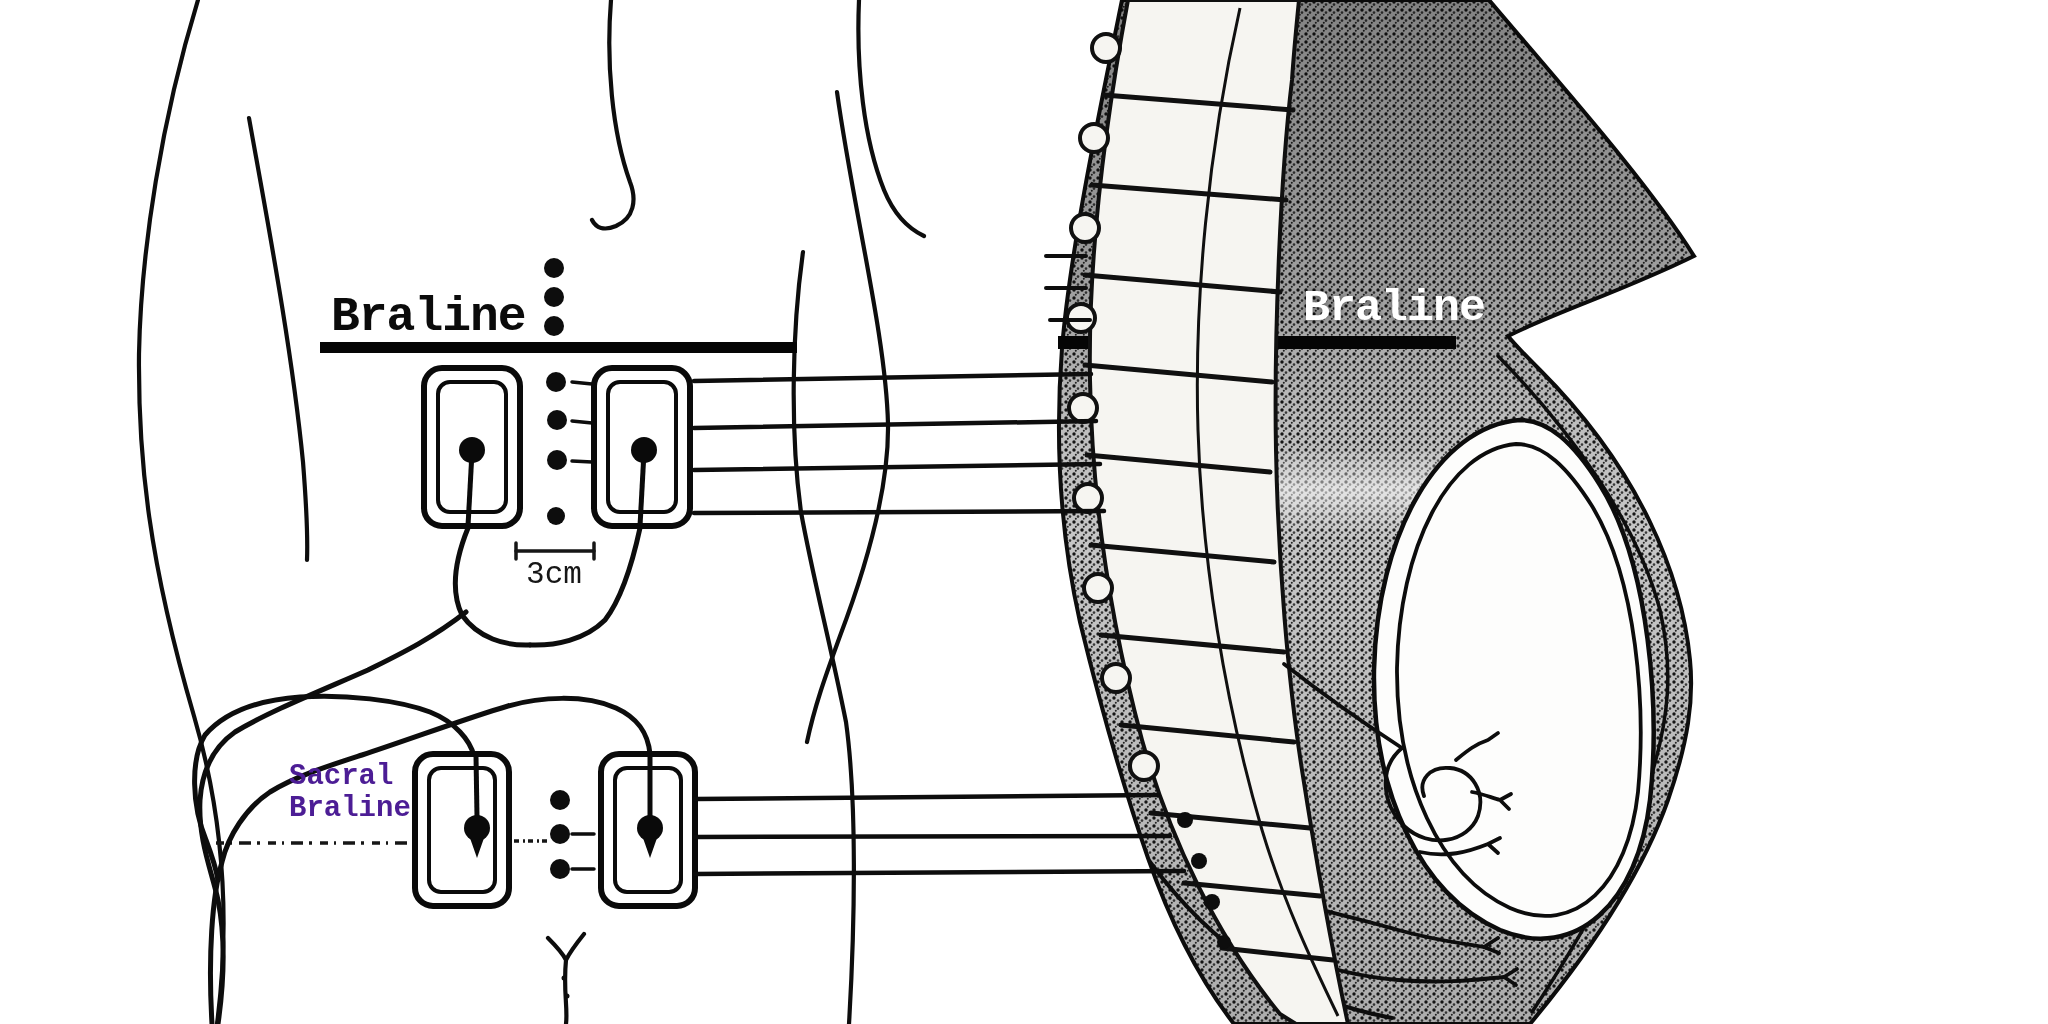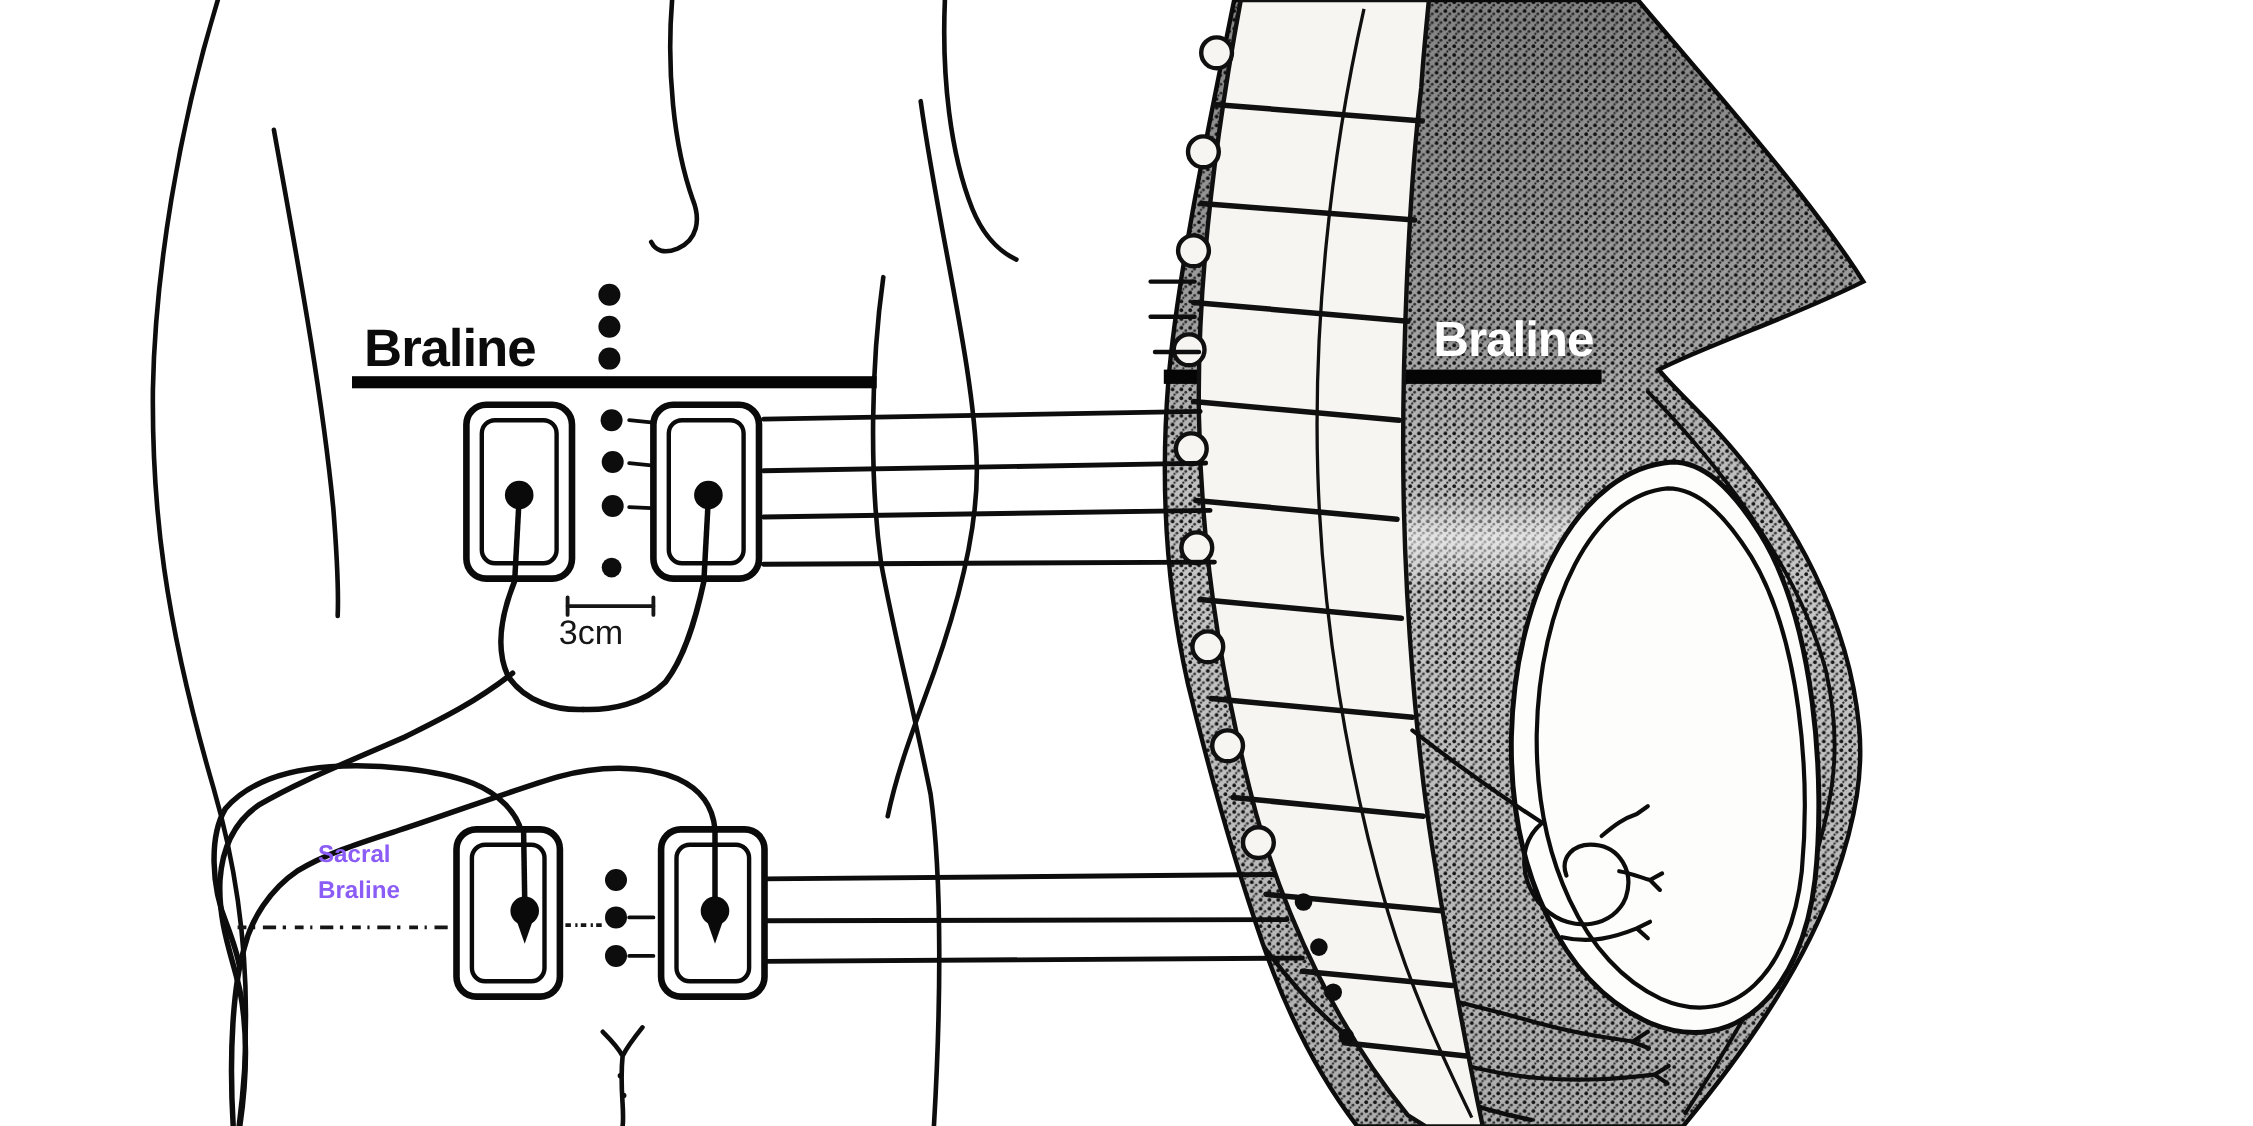--- a/index.html
+++ b/index.html
@@ -1,35 +1,35 @@
 <!DOCTYPE html>
 <html><head>
 <meta charset="utf-8">
 <style>
   html,body{margin:0;padding:0;background:#ffffff;}
   .stage{
     position:relative;width:2048px;height:1024px;background:#ffffff;
-    overflow:hidden;font-family:Liberation Sans, sans-serif;
+    overflow:hidden;font-family:Liberation Mono, monospace;
   }
   .stage svg{position:absolute;left:0;top:0;}
   .lbl{position:absolute;white-space:pre;}
   .braline-left{
     left:331px;top:290px;font-size:48px;font-weight:700;color:#0b0b0b;
     letter-spacing:-1px;
   }
   .braline-right{
     left:1303px;top:283px;font-size:45px;font-weight:700;color:#ffffff;
     letter-spacing:-1px;text-shadow:0 0 6px rgba(0,0,0,.45);
   }
   .dim3cm{
-    left:508px;top:557px;width:92px;text-align:left;
+    left:508px;top:557px;width:92px;text-align:center;
     font-size:31px;font-weight:400;color:#161616;
   }
   .sacral{
-    left:289px;top:761px;font-size:22px;font-weight:700;color:#8b5cf6;
+    left:289px;top:761px;font-size:29px;font-weight:700;color:#4c1d95;
     line-height:32px;
   }
 </style>
 </head>
 <body>
 
 <div class="stage">
 
 <svg width="2048" height="1024" viewBox="0 0 2048 1024">
   <defs>

